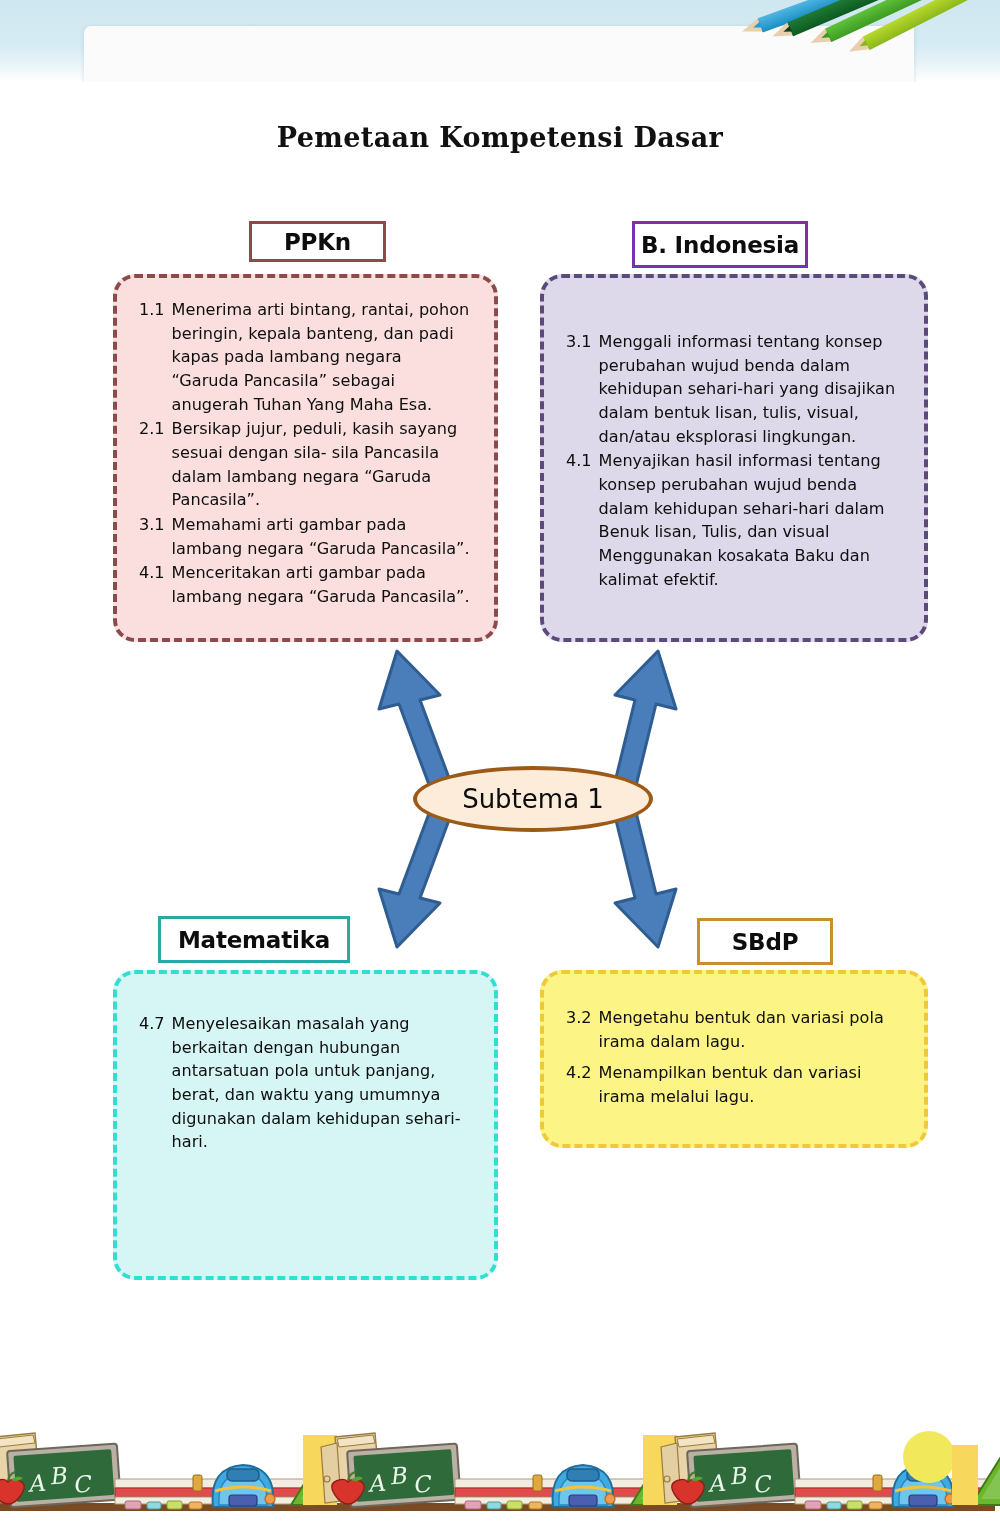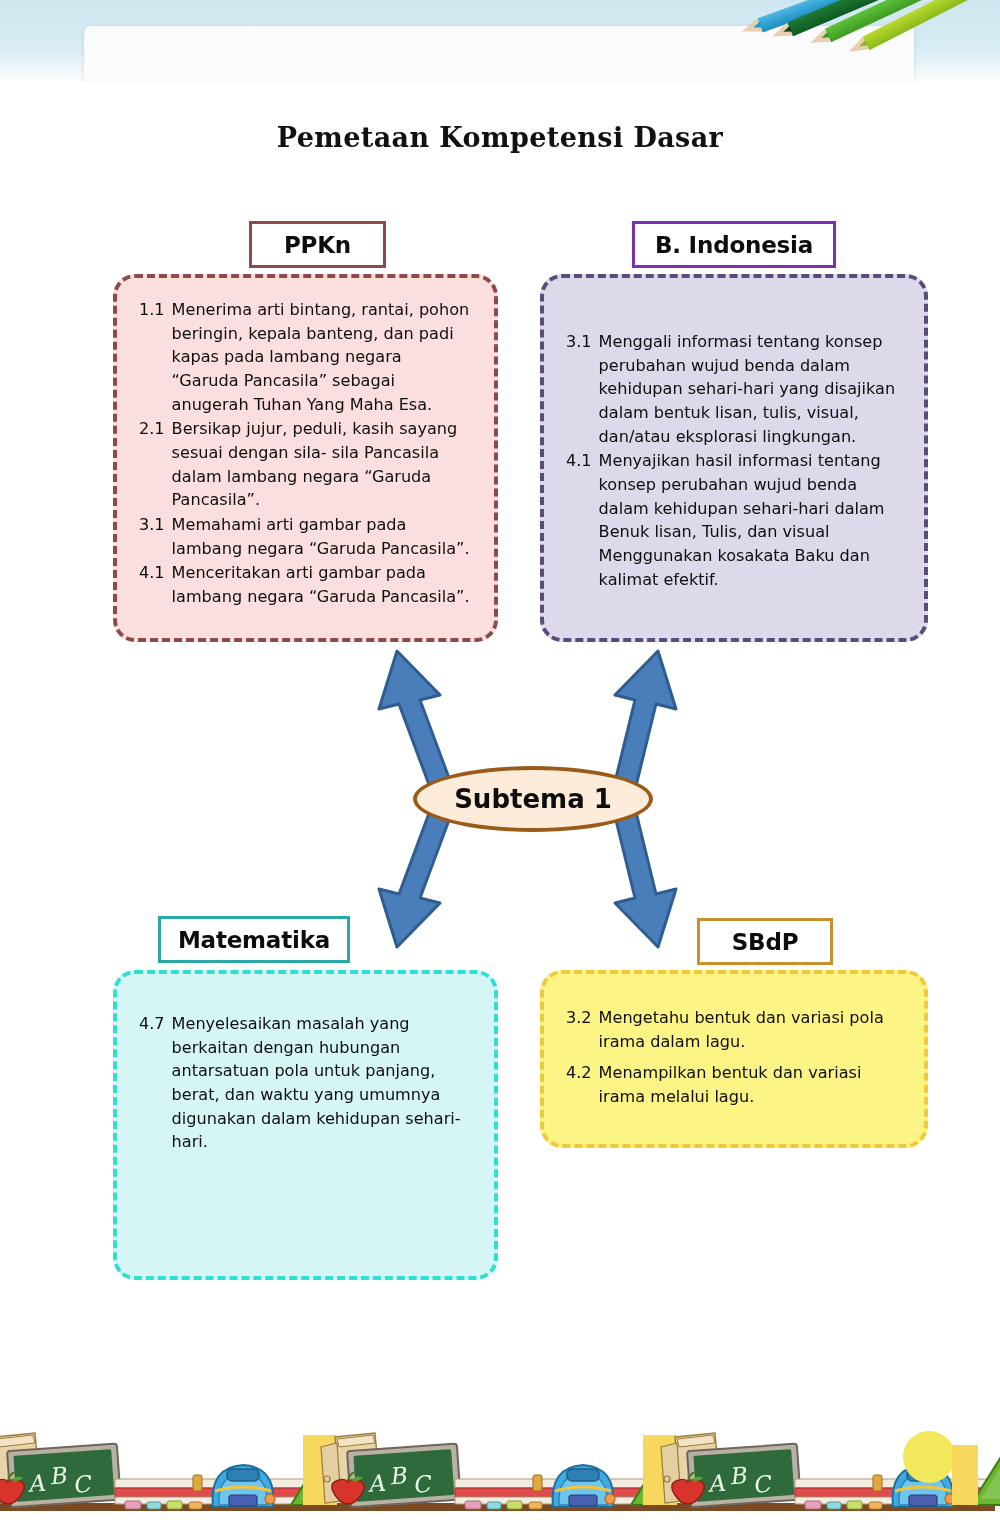--- a/index.html
+++ b/index.html
@@ -81,22 +81,22 @@
     display: flex;
     align-items: center;
     justify-content: center;
     font-family: "DejaVu Sans", sans-serif;
     font-weight: bold;
     font-size: 23px;
     color: #0d0d0d;
     z-index: 6;
     letter-spacing: -0.2px;
   }
-  #chip-ppkn  { left: 249px; top: 221px; width: 137px; height: 47px; border-color: #8c4a4a; }
-  #chip-bind  { left: 632px; top: 221px; width: 204px; height: 47px; border-color: #7b30b0; }
+  #chip-ppkn  { left: 249px; top: 221px; width: 137px; height: 41px; border-color: #8c4a4a; }
+  #chip-bind  { left: 632px; top: 221px; width: 176px; height: 47px; border-color: #7b30b0; }
   #chip-mtk   { left: 158px; top: 916px; width: 192px; height: 47px; border-color: #2aa8a8; }
   #chip-sbdp  { left: 697px; top: 918px; width: 136px; height: 47px; border-color: #c98f2e; }
 
   
   .kd-box {
     position: absolute;
     border-style: dashed;
     border-width: 4px;
     border-radius: 22px;
     padding: 20px 22px 16px 22px;
@@ -148,21 +148,21 @@
     position: absolute;
     left: 413px; top: 766px;
     width: 240px; height: 66px;
     background: #fcecd9;
     border: 4px solid #9c5a18;
     border-radius: 50%;
     display: flex;
     align-items: center;
     justify-content: center;
     font-family: "DejaVu Sans", sans-serif;
-    font-weight: bold;
+    font-weight: normal;
     font-size: 26px;
     color: #0d0d0d;
     z-index: 8;
   }
 
   
   .arrows-svg {
     position: absolute;
     left: 0; top: 0;
     width: 1000px; height: 1525px;

